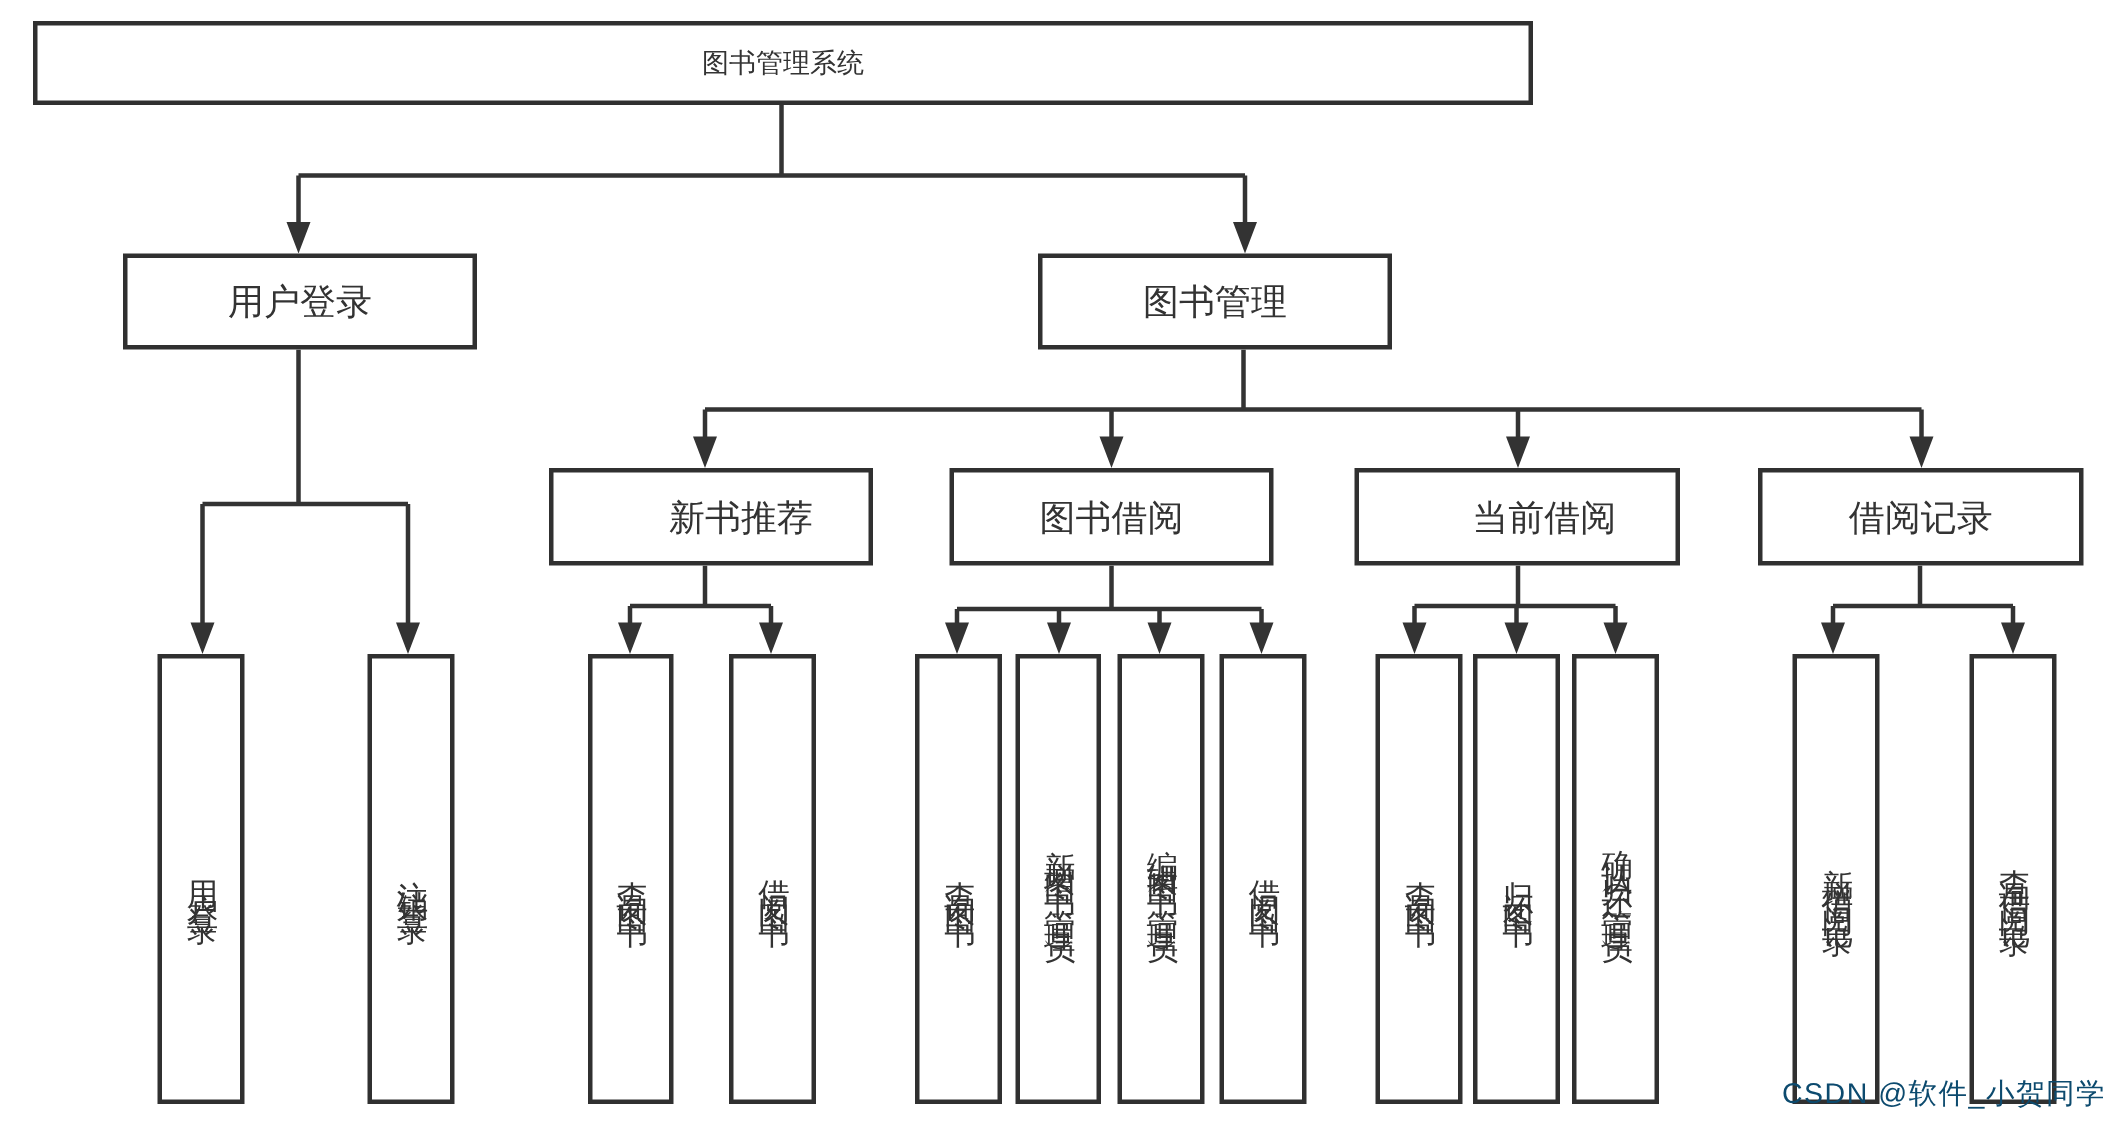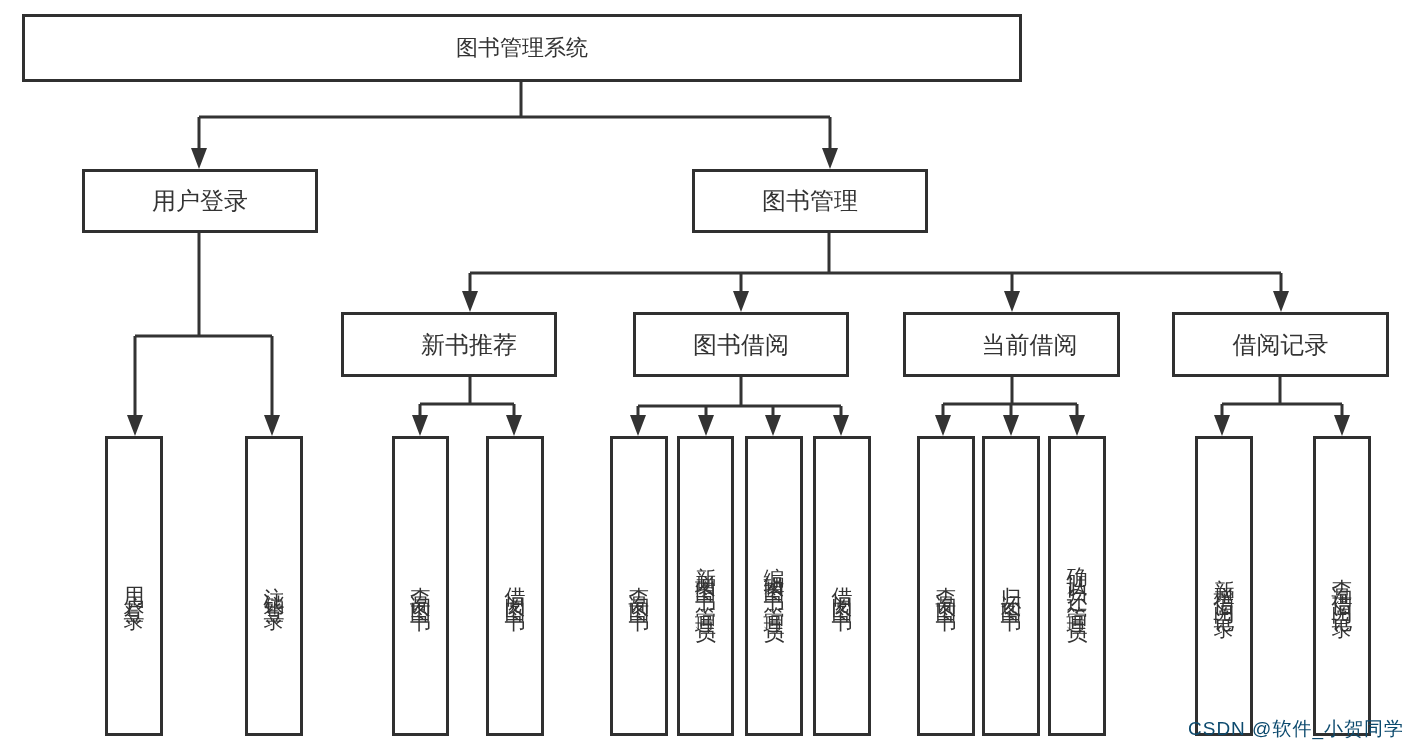--- a/index.html
+++ b/index.html
@@ -7,26 +7,26 @@
     position:relative;width:1405px;height:747px;background:#ffffff;overflow:hidden;
     font-family:"Liberation Sans","DejaVu Sans",sans-serif;
   }
   #connectors{position:absolute;left:0;top:0;width:1405px;height:747px;}
   .node{
     position:absolute;box-sizing:border-box;background:#ffffff;
     border:3px solid #303030;color:#333333;
     display:flex;align-items:center;justify-content:center;
     text-align:center;white-space:nowrap;
   }
-  #n-root{left:22px;top:14px;width:1000px;height:68px;font-size:22px;text-align:center;}
+  #n-root{left:22px;top:14px;width:1000px;height:56px;font-size:18px;text-align:center;}
   .lvl1{top:169px;width:236px;height:64px;font-size:24px;}
   #n-l1-0{left:82px;}
   #n-l1-1{left:692px;}
   .lvl2{top:312px;width:216px;height:65px;font-size:24px;}
-  #n-l2-0{left:341px;padding-left:40px;}
+  #n-l2-0{left:366px;padding-left:40px;}
   #n-l2-1{left:633px;}
   #n-l2-2{left:903px;width:217px;padding-left:36px;}
   #n-l2-3{left:1172px;width:217px;}
   .leaf{
     top:436px;height:300px;font-size:21px;
     writing-mode:vertical-rl;text-orientation:mixed;letter-spacing:8px;
   }
   #lf-0{left:105px;width:58px;}
   #lf-1{left:245px;width:58px;}
   #lf-2{left:392px;width:57px;}

